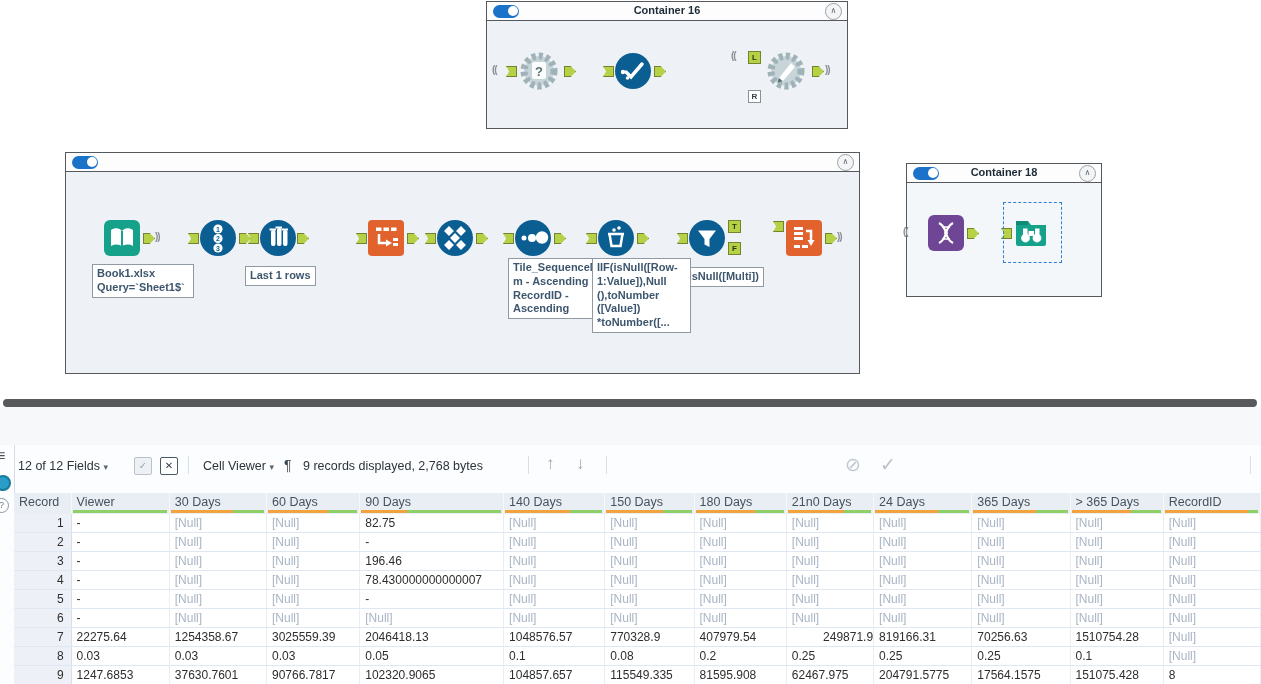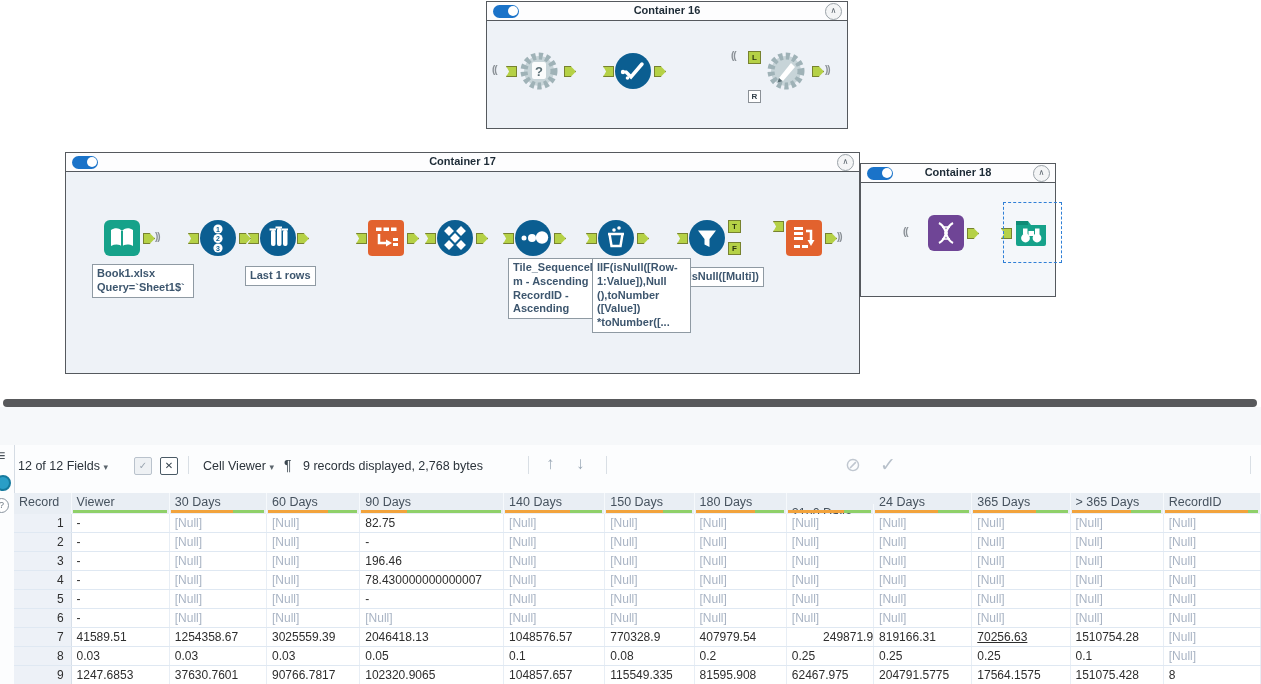--- a/index.html
+++ b/index.html
@@ -79,27 +79,26 @@
         <div class="collapse">∧</div>
       </div>
       <div class="c-body"></div>
     </div>
 
     <div class="container" style="left:65px;top:152px;width:793px;height:220px;">
       <div class="c-header">
         <div class="toggle">
             <i></i>
           </div>
-        <div class="c-title">Container 17</div>
         <div class="collapse">∧</div>
       </div>
       <div class="c-body"></div>
     </div>
 
-    <div class="container" style="left:860px;top:163px;width:194px;height:132px;">
+    <div class="container" style="left:906px;top:163px;width:194px;height:132px;">
       <div class="c-header">
         <div class="toggle">
             <i></i>
           </div>
         <div class="c-title">Container 18</div>
         <div class="collapse">∧</div>
       </div>
       <div class="c-body" style="background:#f4f7fa;"></div>
     </div>
 
@@ -344,21 +343,21 @@
             <i class="q-ok"></i>
           </div></div>
         <div class="hcell" style="width: 90px;"><span>150 Days</span><div class="qbar">
             <i class="q-null" style="width: 67%;"></i>
             <i class="q-ok"></i>
           </div></div>
         <div class="hcell" style="width: 93px;"><span>180 Days</span><div class="qbar">
             <i class="q-null" style="width: 67%;"></i>
             <i class="q-ok"></i>
           </div></div>
-        <div class="hcell" style="width: 88px; margin-top: 11px;"><span>21n0 Days</span><div class="qbar">
+        <div class="hcell" style="width: 88px;"><span>21n0 Days</span><div class="qbar">
             <i class="q-null" style="width: 67%;"></i>
             <i class="q-ok"></i>
           </div></div>
         <div class="hcell" style="width: 99px;"><span>24 Days</span><div class="qbar">
             <i class="q-null" style="width: 67%;"></i>
             <i class="q-ok"></i>
           </div></div>
         <div class="hcell" style="width: 99px;"><span>365 Days</span><div class="qbar">
             <i class="q-null" style="width: 67%;"></i>
             <i class="q-ok"></i>
@@ -458,30 +457,30 @@
           <div class="tcell nullv" style="width: 90px;">[Null]</div>
           <div class="tcell nullv" style="width: 93px;">[Null]</div>
           <div class="tcell nullv" style="width: 88px;">[Null]</div>
           <div class="tcell nullv" style="width: 99px;">[Null]</div>
           <div class="tcell nullv" style="width: 99px;">[Null]</div>
           <div class="tcell nullv" style="width: 94px;">[Null]</div>
           <div class="tcell nullv" style="width: 98px;">[Null]</div>
         </div>
         <div class="trow">
           <div class="tcell rownum" style="width: 58px;">7</div>
-          <div class="tcell" style="width: 99px;">41589.51</div>
+          <div class="tcell" style="width: 99px;">22275.64</div>
           <div class="tcell" style="width: 98px;">1254358.67</div>
           <div class="tcell" style="width: 94px;">3025559.39</div>
           <div class="tcell" style="width: 145px;">2046418.13</div>
           <div class="tcell" style="width: 102px;">1048576.57</div>
           <div class="tcell" style="width: 90px;">770328.9</div>
           <div class="tcell" style="width: 93px;">407979.54</div>
           <div class="tcell" style="width: 88px; text-align: right;">249871.9</div>
           <div class="tcell" style="width: 99px;">819166.31</div>
-          <div class="tcell" style="width: 99px; text-decoration: underline;">70256.63</div>
+          <div class="tcell" style="width: 99px;">70256.63</div>
           <div class="tcell" style="width: 94px;">1510754.28</div>
           <div class="tcell nullv" style="width: 98px;">[Null]</div>
         </div>
         <div class="trow">
           <div class="tcell rownum" style="width: 58px;">8</div>
           <div class="tcell" style="width: 99px;">0.03</div>
           <div class="tcell" style="width: 98px;">0.03</div>
           <div class="tcell" style="width: 94px;">0.03</div>
           <div class="tcell" style="width: 145px;">0.05</div>
           <div class="tcell" style="width: 102px;">0.1</div>

